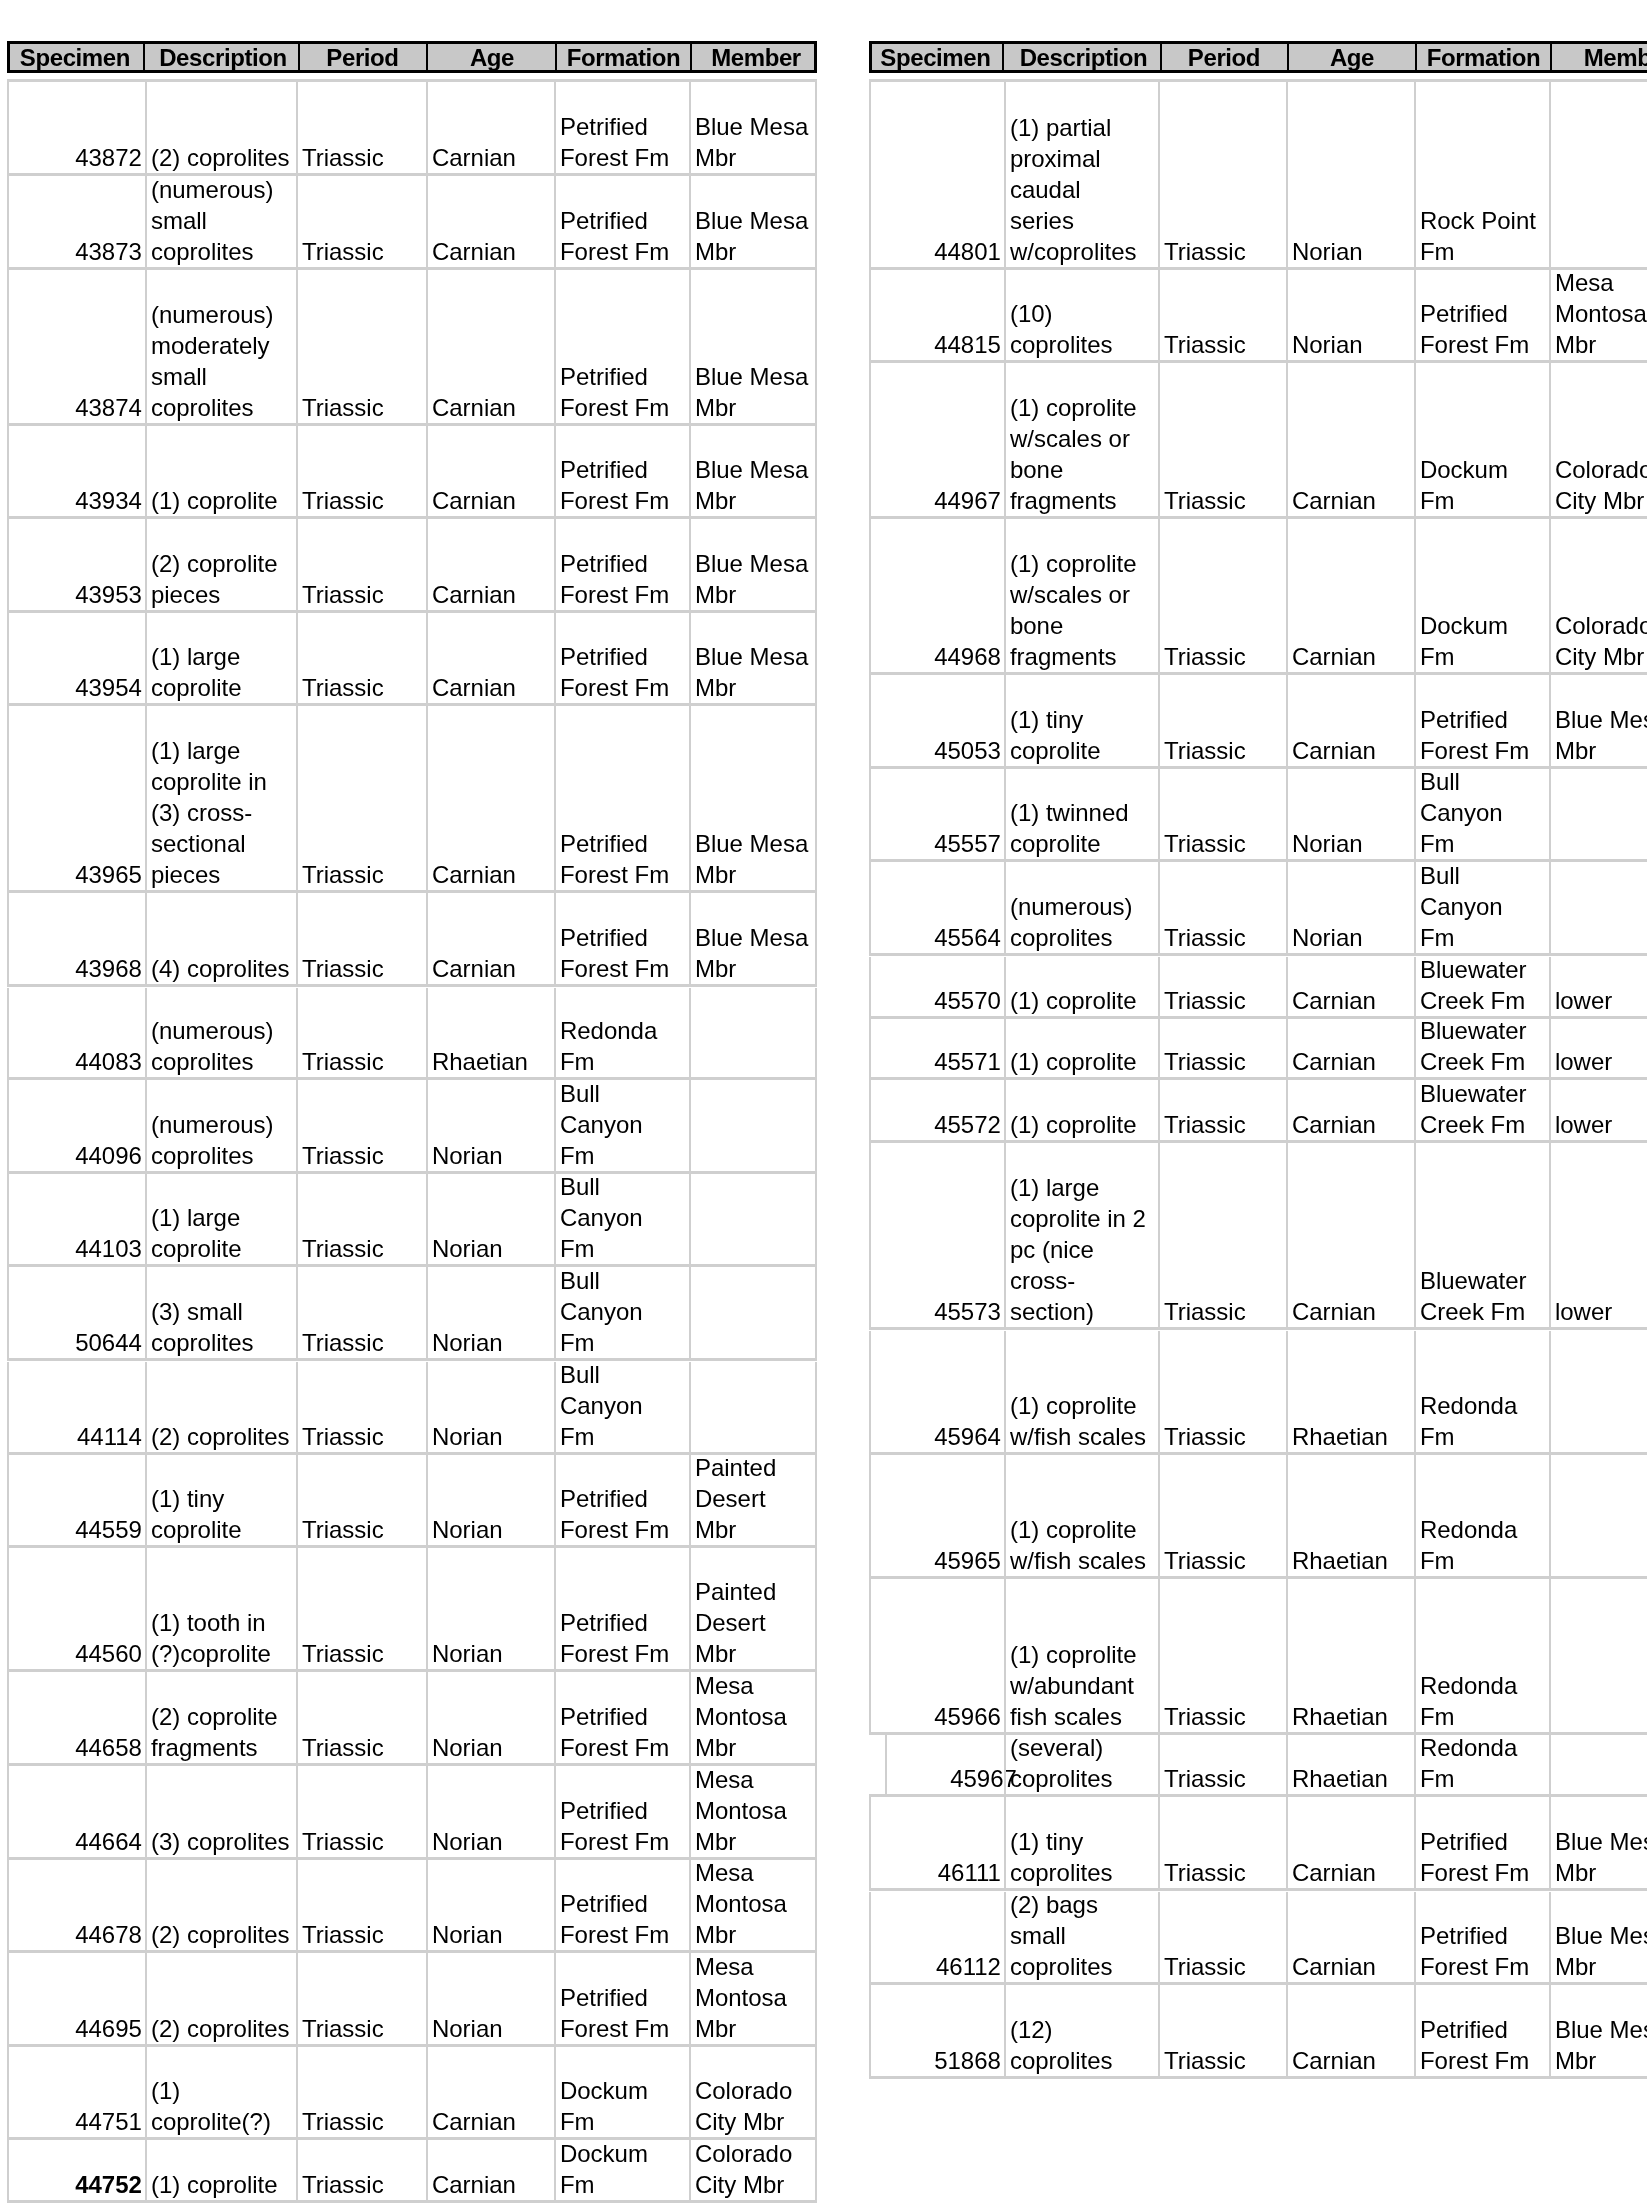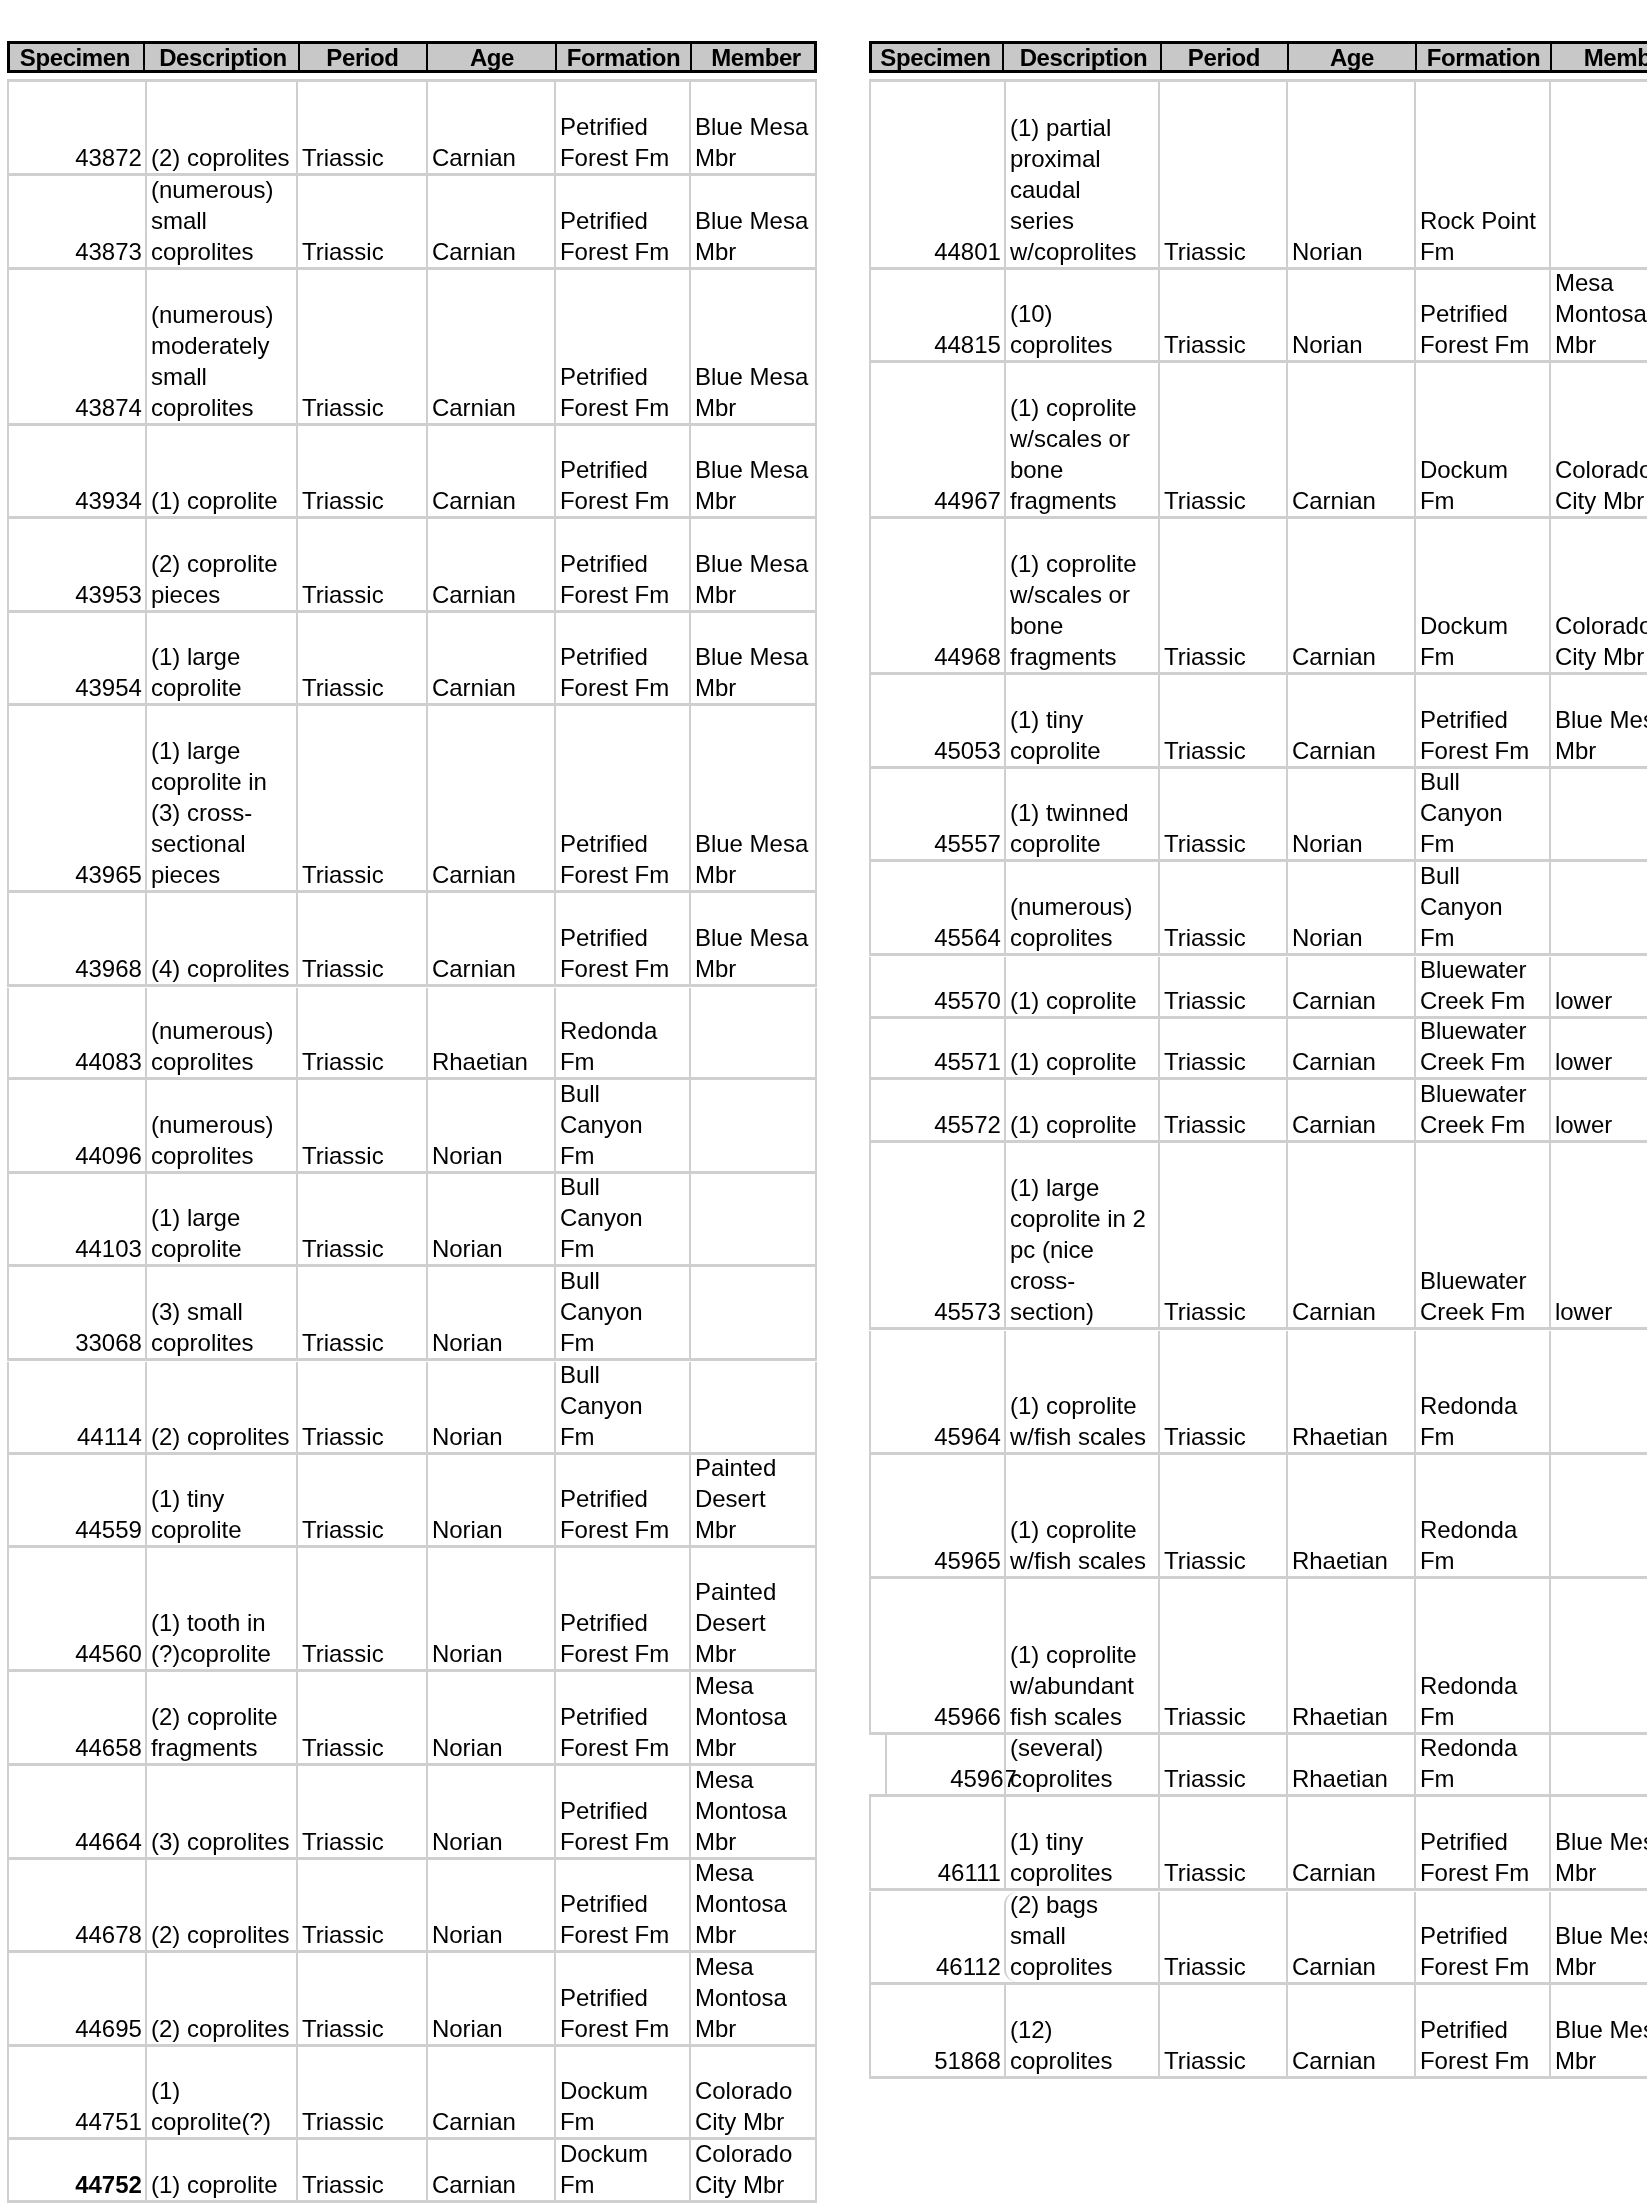--- a/index.html
+++ b/index.html
@@ -152,21 +152,21 @@
         <div class="cell" style="left: 138px; width: 152px;">(1) large
 coprolite</div>
         <div class="cell" style="left: 289px; width: 129px;">Triassic</div>
         <div class="cell" style="left: 419px; width: 128px;">Norian</div>
         <div class="cell" style="left: 547px; width: 135px;">Bull
 Canyon
 Fm</div>
         <div class="cell last" style="left: 682px; width: 128px;"></div>
       </div>
       <div class="row" style="top: 1185px; height: 94px; width: 810px;">
-        <div class="cell num" style="left: 0px; width: 138px;">33068</div>
+        <div class="cell num" style="left: 0px; width: 138px;">50644</div>
         <div class="cell" style="left: 138px; width: 152px;">(3) small
 coprolites</div>
         <div class="cell" style="left: 289px; width: 129px;">Triassic</div>
         <div class="cell" style="left: 419px; width: 128px;">Norian</div>
         <div class="cell" style="left: 547px; width: 135px;">Bull
 Canyon
 Fm</div>
         <div class="cell last" style="left: 682px; width: 128px;"></div>
       </div>
       <div class="row" style="top: 1280px; height: 93px; width: 810px;">
@@ -453,21 +453,21 @@
 coprolites</div>
         <div class="cell" style="left: 289px; width: 128px;">Triassic</div>
         <div class="cell" style="left: 417px; width: 128px;">Carnian</div>
         <div class="cell" style="left: 545px; width: 135px;">Petrified
 Forest Fm</div>
         <div class="cell last" style="left: 680px; width: 153px;">Blue Mesa
 Mbr</div>
       </div>
       <div class="row" style="top: 1810px; height: 93px; width: 834px;">
         <div class="cell num" style="left: 0px; width: 135px;">46112</div>
-        <div class="cell" style="left: 135px; width: 155px; border-radius: 13px;">(2) bags
+        <div class="cell" style="left: 135px; width: 155px;">(2) bags
 small
 coprolites</div>
         <div class="cell" style="left: 289px; width: 128px;">Triassic</div>
         <div class="cell" style="left: 417px; width: 128px;">Carnian</div>
         <div class="cell" style="left: 545px; width: 135px;">Petrified
 Forest Fm</div>
         <div class="cell last" style="left: 680px; width: 153px;">Blue Mesa
 Mbr</div>
       </div>
       <div class="row" style="top: 1903px; height: 94px; width: 834px;">

